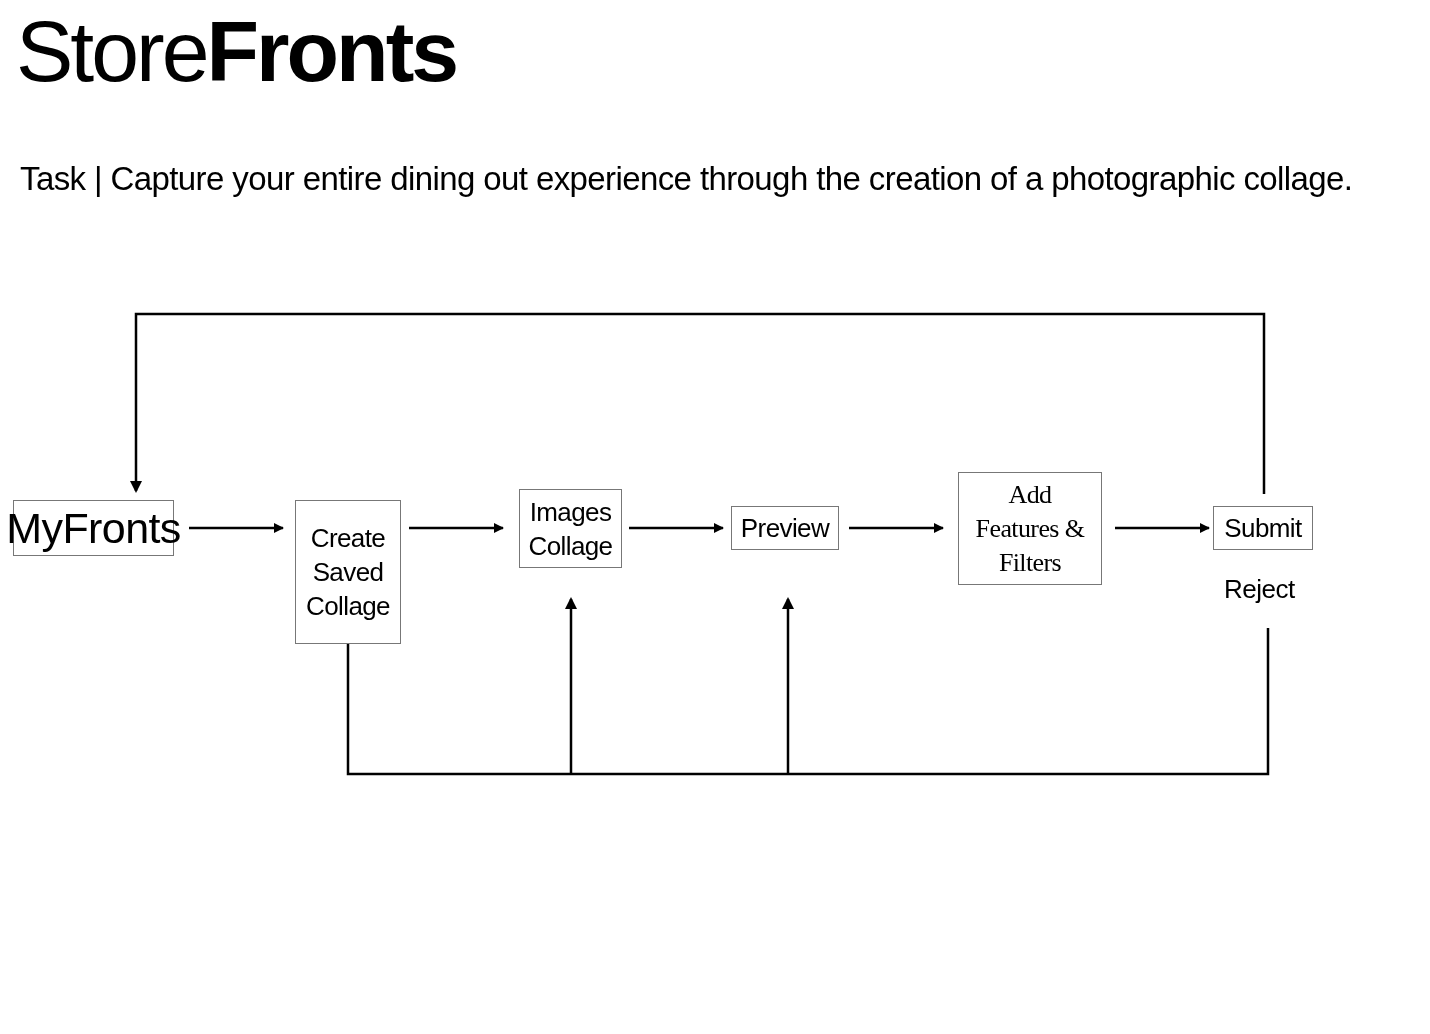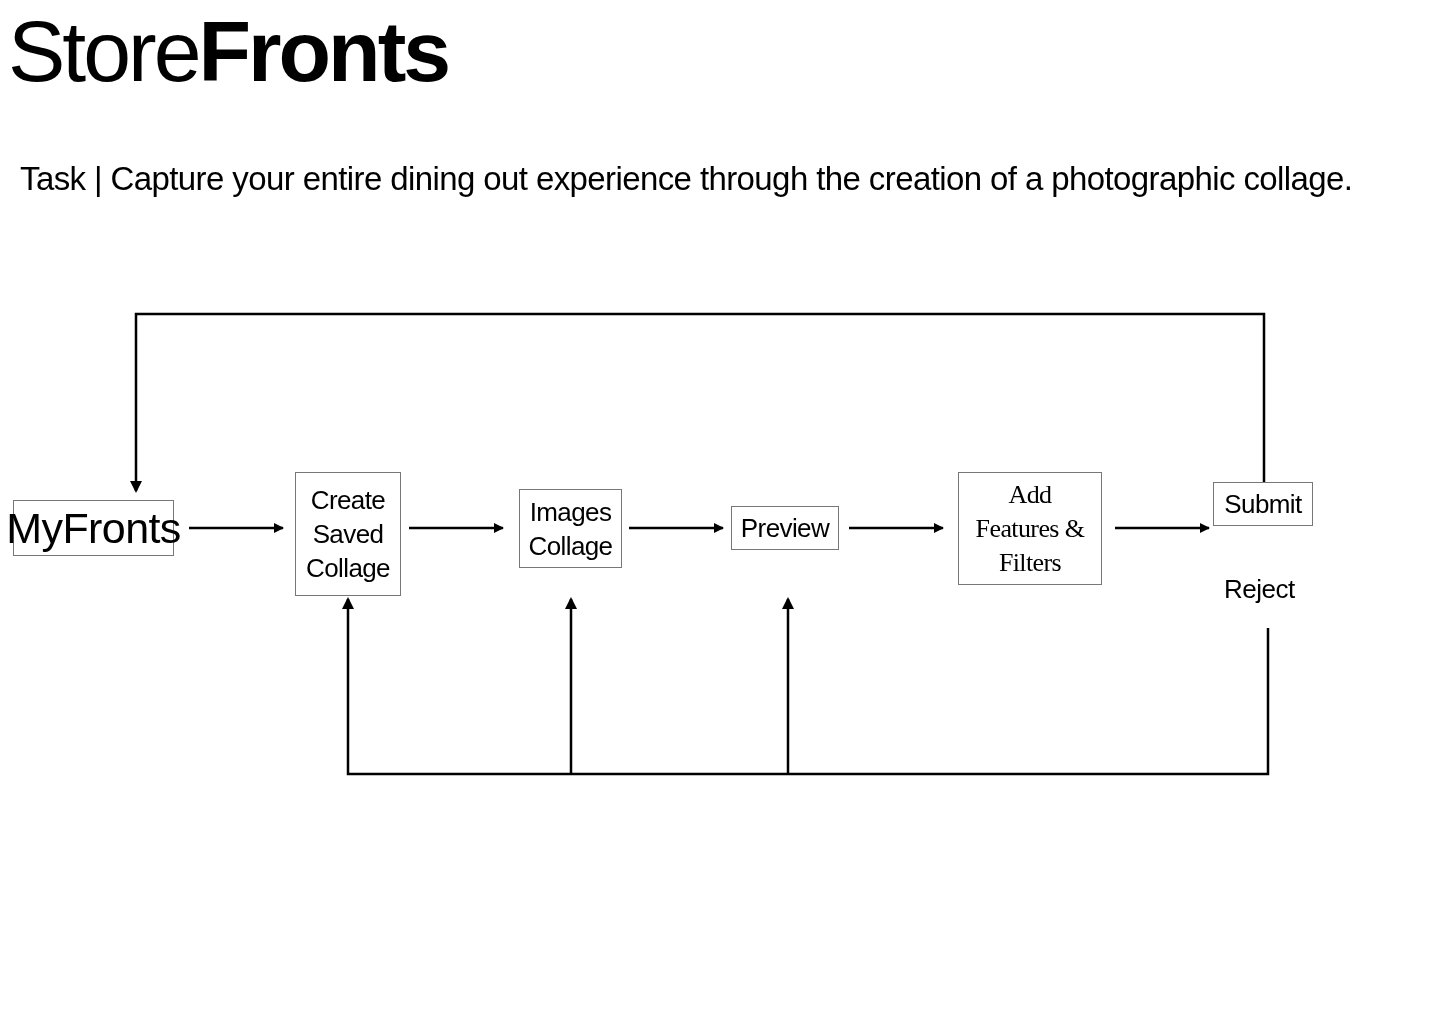--- a/index.html
+++ b/index.html
@@ -1,18 +1,18 @@
 <!DOCTYPE html>
 <html><head>
 <meta charset="utf-8">
 <style>
   html, body { margin: 0; padding: 0; background: #ffffff; }
   body { width: 1430px; height: 1034px; position: relative; overflow: hidden;
          font-family: "Liberation Sans", sans-serif; color: #000; }
-  .title { position: absolute; left: 8px; top: 8px; font-size: 86px; letter-spacing: -3px; line-height: 1; white-space: nowrap; }
+  .title { position: absolute; left: 16px; top: 8px; font-size: 86px; letter-spacing: -3px; line-height: 1; white-space: nowrap; }
   .title .light { font-weight: 300; -webkit-text-stroke: 0; }
   .title .bold { font-weight: 700; }
   .task { position: absolute; left: 20px; top: 160px; font-size: 33px; white-space: nowrap; letter-spacing: -0.6px; }
   svg.wires { position: absolute; left: 0; top: 0; }
   .node { position: absolute; border: 1px solid #777; background: #fff; box-sizing: border-box;
           display: flex; align-items: center; justify-content: center; text-align: center;
           font-size: 26px; line-height: 34px; letter-spacing: -0.6px; }
   .node span { display: block; }
   .label { position: absolute; font-size: 26px; letter-spacing: -0.5px; text-align: center; }
 </style>
@@ -45,21 +45,21 @@
     <polyline points="1268,628 1268,774 348,774 348,599" marker-end="url(#ahv)"></polyline>
     <line x1="571" y1="774" x2="571" y2="599" marker-end="url(#ahv)"></line>
     <line x1="788" y1="774" x2="788" y2="599" marker-end="url(#ahv)"></line>
   </g>
 </svg>
 
 <div class="node" style="left:13px; top:500px; width:161px; height:56px; font-size:43px;">
   <span>MyFronts</span>
 </div>
 
-<div class="node" style="left:295px; top:472px; width:106px; height:124px;">
+<div class="node" style="left:295px; top:500px; width:106px; height:144px;">
   <div>
     <span>Create</span>
     <span>Saved</span>
     <span>Collage</span>
   </div>
 </div>
 
 <div class="node" style="left:519px; top:489px; width:103px; height:79px;">
   <div>
     <span>Images</span>
@@ -72,17 +72,17 @@
 </div>
 
 <div class="node" style="left:958px; top:472px; width:144px; height:113px;font-family:Liberation Serif, serif;">
   <div>
     <span>Add</span>
     <span>Features &amp;</span>
     <span>Filters</span>
   </div>
 </div>
 
-<div class="node" style="left:1213px; top:482px; width:100px; height:44px;">
+<div class="node" style="left:1213px; top:506px; width:100px; height:44px;">
   <span>Submit</span>
 </div>
 
 <div class="label" style="left:1224px; top:574px;">Reject</div>
 
 </body></html>

